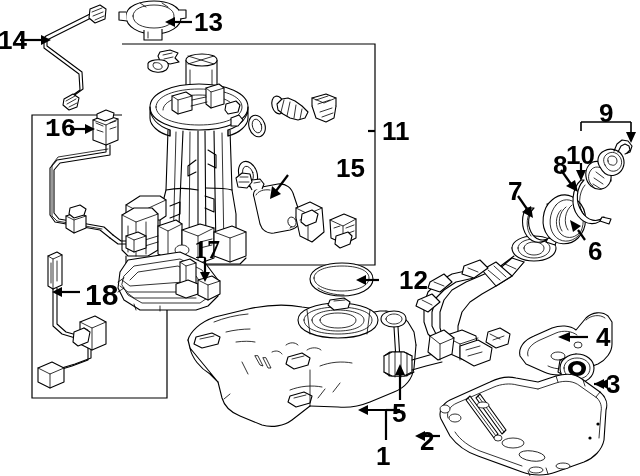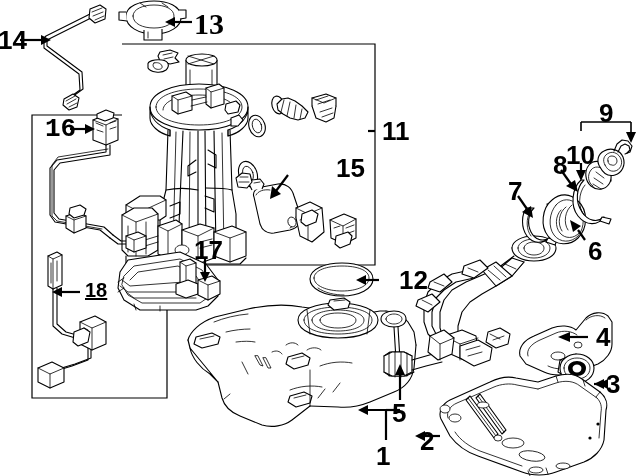--- a/index.html
+++ b/index.html
@@ -566,20 +566,20 @@
   <div class="callout" style="left:606px;top:371px;font-size:26px;">3</div>
   <div class="callout" style="left:596px;top:324px;font-size:26px;">4</div>
   <div class="callout" style="left:392px;top:400px;font-size:26px;">5</div>
   <div class="callout" style="left:588px;top:238px;font-size:26px;">6</div>
   <div class="callout" style="left:508px;top:178px;font-size:26px;">7</div>
   <div class="callout" style="left:553px;top:152px;font-size:26px;">8</div>
   <div class="callout" style="left:599px;top:100px;font-size:26px;">9</div>
   <div class="callout" style="left:566px;top:142px;font-size:26px;text-align:center;">10</div>
   <div class="callout" style="left:382px;top:118px;font-size:26px;">11</div>
   <div class="callout" style="left:399px;top:267px;font-size:26px;">12</div>
-  <div class="callout" style="left:194px;top:9px;font-size:30px;font-family:Liberation Serif, serif;">13</div>
+  <div class="callout" style="left:194px;top:9px;font-size:26px;">13</div>
   <div class="callout" style="left:-2px;top:27px;font-size:26px;">14</div>
   <div class="callout" style="left:288px;top:155px;font-size:26px;margin-left:48px;">15</div>
   <div class="callout" style="left:45px;top:116px;font-size:26px;font-family:Liberation Mono, monospace;">16</div>
-  <div class="callout" style="left:194px;top:237px;font-size:26px;">17</div>
-  <div class="callout" style="left:85px;top:280px;font-size:20px;text-decoration:underline;">18</div>
+  <div class="callout" style="left:194px;top:237px;font-size:26px;font-family:Liberation Serif, serif;">17</div>
+  <div class="callout" style="left:85px;top:280px;font-size:30px;">18</div>
 
 </div>
 
 </body></html>

